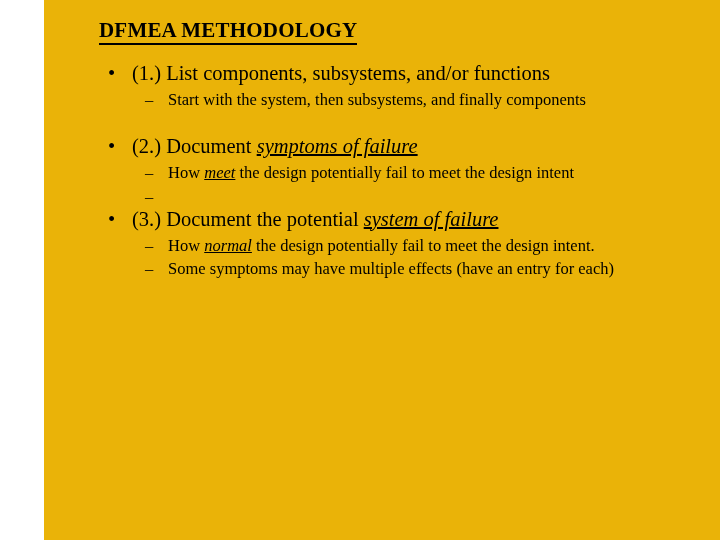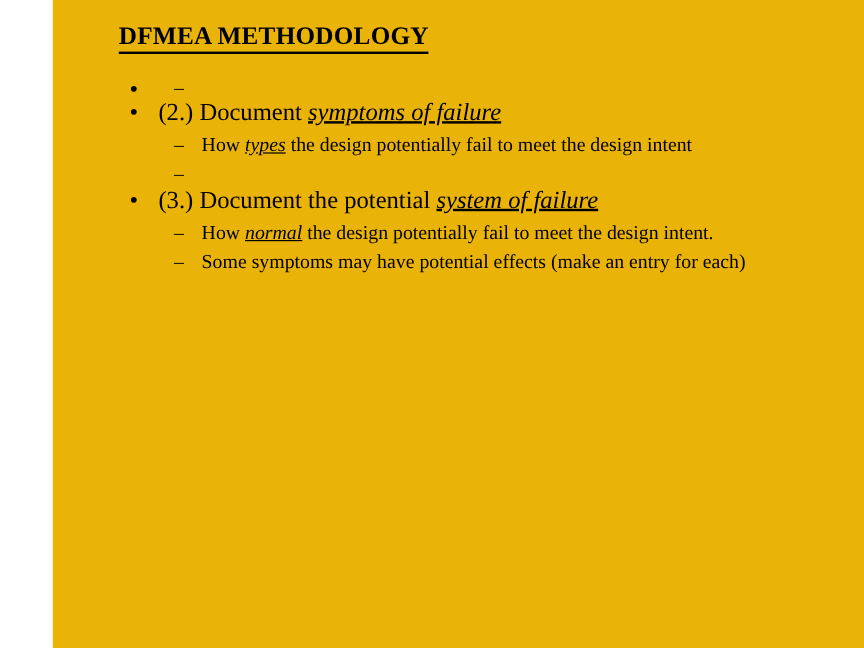--- a/index.html
+++ b/index.html
@@ -101,52 +101,52 @@
 
 <div class="slide">
 
   <div class="slide-title">DFMEA METHODOLOGY</div>
 
   <div class="body-area">
 
     <div class="group">
       <div class="lvl1">
         <span class="dot">•</span>
-        <span class="u"></span>
+        <span>(1.) List components, subsystems, and/or functions</span><span class="u"></span>
       </div>
       <div class="lvl2">
         <span class="dash">–</span>
-        <span class="u"></span><span></span>
+        <span>Start with the system, then subsystems, and finally components</span><span class="u"></span><span></span>
       </div>
     </div>
 
     <div class="group">
       <div class="lvl1">
         <span class="dot">•</span>
         <span>(2.) Document </span><span class="u">symptoms of failure</span>
       </div>
       <div class="lvl2">
         <span class="dash">–</span>
-        <span>How </span><span class="u">types</span><span> the design potentially fail to meet the design intent</span>
+        <span>How </span><span class="u">meet</span><span> the design potentially fail to meet the design intent</span>
       </div>
       <div class="lvl2">
         <span class="dash">–</span>
         <span class="u"></span><span></span>
       </div>
     </div>
 
     <div class="group">
       <div class="lvl1">
         <span class="dot">•</span>
         <span>(3.) Document the potential </span><span class="u">system of failure</span>
       </div>
       <div class="lvl2">
         <span class="dash">–</span>
         <span>How </span><span class="u">normal</span><span> the design potentially fail to meet the design intent.</span>
       </div>
       <div class="lvl2">
         <span class="dash">–</span>
-        <span>Some symptoms may have potential effects (make an entry for each)</span><span class="u"></span><span></span>
+        <span>Some symptoms may have multiple effects (have an entry for each)</span><span class="u"></span><span></span>
       </div>
     </div>
 
   </div>
 </div>
 
 </body></html>

